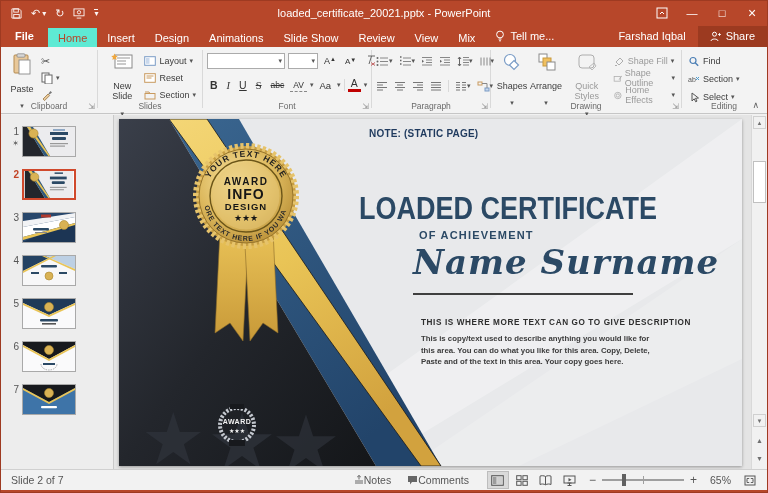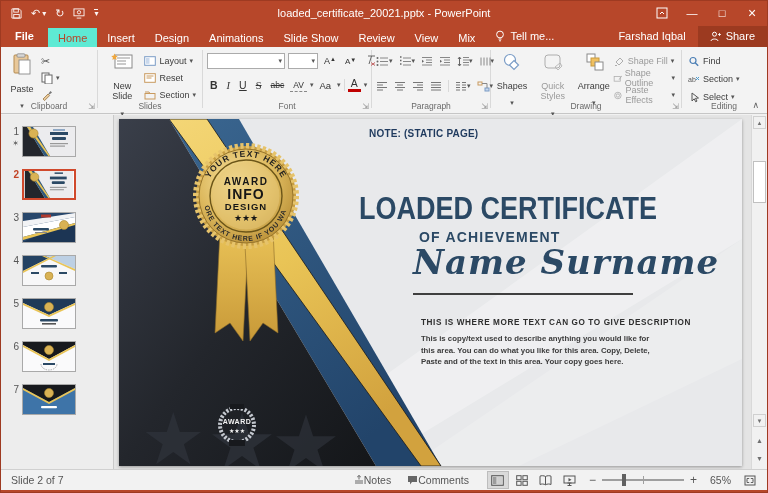--- a/index.html
+++ b/index.html
@@ -53,21 +53,21 @@
   .thumbnum .star { font-size:8px; color:#666; display:block; margin-top:2px; }
   .thumbbox { width:54px; height:31px; background:#fff; border:1px solid #A9A9A9; }
   .thumbrow.selected .thumbbox { border:2px solid #D0492C; }
   .thumbrow.selected .thumbnum { color:#C24426; font-weight:bold; }
   .canvas { flex:1; position:relative; background:#E4E4E4; }
   .slide { position:absolute; left:5px; top:4px; width:623px; height:347px; background:#E8E9EB; box-shadow:0 1px 3px rgba(0,0,0,.35); overflow:hidden; }
   .slide svg.deco { position:absolute; inset:0; }
 
   .slide .note { position:absolute; left:250px; top:9px; font-size:10px; font-weight:bold; color:#1F3A5E; letter-spacing:.2px; }
   .slide .cert-title { position:absolute; left:240px; top:72px; width:290px; text-align:center; font-size:27px; font-weight:800; color:#2B4965; transform:scaleY(1.18); transform-origin:top; letter-spacing:0; white-space:nowrap; }
-  .slide .cert-sub { position:absolute; left:300px; top:110px; font-size:14px; font-weight:bold; color:#2B4965; letter-spacing:1.2px; }
+  .slide .cert-sub { position:absolute; left:300px; top:110px; font-size:11px; font-weight:bold; color:#2B4965; letter-spacing:1.2px; }
   .slide .cert-name { position:absolute; left:294px; top:123px; font-family:"DejaVu Serif",serif; font-style:italic; font-weight:bold; font-size:34px; color:#2B4965; letter-spacing:1px; }
   .slide .name-line { position:absolute; left:294px; top:174px; width:220px; height:1.5px; background:#3F3F3F; }
   .slide .desc-h { position:absolute; left:302px; top:199px; font-size:8.2px; font-weight:bold; color:#2E2E2E; letter-spacing:.6px; }
   .slide .desc-b { position:absolute; left:302px; top:214px; width:238px; font-size:7.8px; font-weight:600; color:#3B3B3B; line-height:1.5; }
 
   
   .vscroll { width:16px; background:#F1F1F1; border-left:1px solid #D9D9D9; position:relative; }
   .vs-btn { position:absolute; left:1px; width:13px; height:13px; background:#F1F1F1; border:1px solid #D0D0D0; color:#707070; font-size:6px; display:flex; align-items:center; justify-content:center; }
   .vs-thumb { position:absolute; left:1px; top:46px; width:13px; height:42px; background:#fff; border:1px solid #C0C0C0; }
 
@@ -354,37 +354,37 @@
 
     <div class="rgroup" style="width:190px;">
       <div class="bigbtn">
         <svg width="22" height="20" viewBox="0 0 22 20">
             <circle cx="9" cy="7" r="5.5" fill="#fff" stroke="#7A9CC6" stroke-width="1.2"></circle>
             <path d="M13,7.5 l4.5,4.5 -4.5,4.5 -4.5,-4.5 z" fill="#fff" stroke="#7A9CC6" stroke-width="1.2"></path>
           </svg>
         <span class="blbl">Shapes</span>
           <span class="caret">▾</span>
       </div>
-      <div class="bigbtn grayed">
-        <svg width="22" height="20" viewBox="0 0 22 20">
-            <rect x="3" y="2" width="15" height="13" rx="3" fill="#E3E3E3" stroke="#ADADAD" stroke-width="1"></rect>
-            <path d="M13,14 l5,-4 2,3 -4,4 z" fill="#D0D0D0" stroke="#ADADAD" stroke-width="0.8"></path>
-          </svg>
-        <span class="blbl">Quick Styles</span>
-          <span class="caret">▾</span>
-      </div>
       <div class="bigbtn">
         <svg width="22" height="20" viewBox="0 0 22 20">
             <rect x="4" y="1" width="8" height="8" fill="#fff" stroke="#8a8a8a" stroke-width="1"></rect>
             <rect x="8" y="5" width="8" height="8" fill="#F0C060" stroke="#C99A3C" stroke-width="1"></rect>
             <rect x="12" y="9" width="8" height="8" fill="#fff" stroke="#8a8a8a" stroke-width="1"></rect>
           </svg>
         <span class="blbl">Arrange</span>
           <span class="caret">▾</span>
       </div>
+      <div class="bigbtn grayed">
+        <svg width="22" height="20" viewBox="0 0 22 20">
+            <rect x="3" y="2" width="15" height="13" rx="3" fill="#E3E3E3" stroke="#ADADAD" stroke-width="1"></rect>
+            <path d="M13,14 l5,-4 2,3 -4,4 z" fill="#D0D0D0" stroke="#ADADAD" stroke-width="0.8"></path>
+          </svg>
+        <span class="blbl">Quick Styles</span>
+          <span class="caret">▾</span>
+      </div>
       <div class="minicol">
         <span class="sbtn grayed">
           <svg width="12" height="11" viewBox="0 0 12 11">
               <path d="M3,6 l4,-4 3,3 -4,4 z" fill="none" stroke="#ADADAD" stroke-width="1"></path>
               <path d="M2,9 q1,2 2,0" stroke="#ADADAD" fill="none"></path>
             </svg>
           <span>Shape Fill</span>
             <span class="caret">▾</span>
         </span>
         <span class="sbtn grayed">
@@ -393,21 +393,21 @@
               <path d="M8,7 l3.5,-5" stroke="#ADADAD" stroke-width="1.2"></path>
             </svg>
           <span>Shape Outline</span>
             <span class="caret">▾</span>
         </span>
         <span class="sbtn grayed">
           <svg width="12" height="11" viewBox="0 0 12 11">
               <circle cx="6" cy="5.5" r="4" fill="none" stroke="#ADADAD" stroke-width="1"></circle>
               <circle cx="6" cy="5.5" r="2" fill="#E0E0E0"></circle>
             </svg>
-          <span>Paste Effects</span>
+          <span>Home Effects</span>
             <span class="caret">▾</span>
         </span>
       </div>
       <div class="rlabel">Drawing</div>
       <div class="launcher">⇲</div>
     </div>
     <div class="rsep"></div>
 
     <div class="rgroup" style="width:84px;">
       <div class="minicol" style="gap:4px;">

